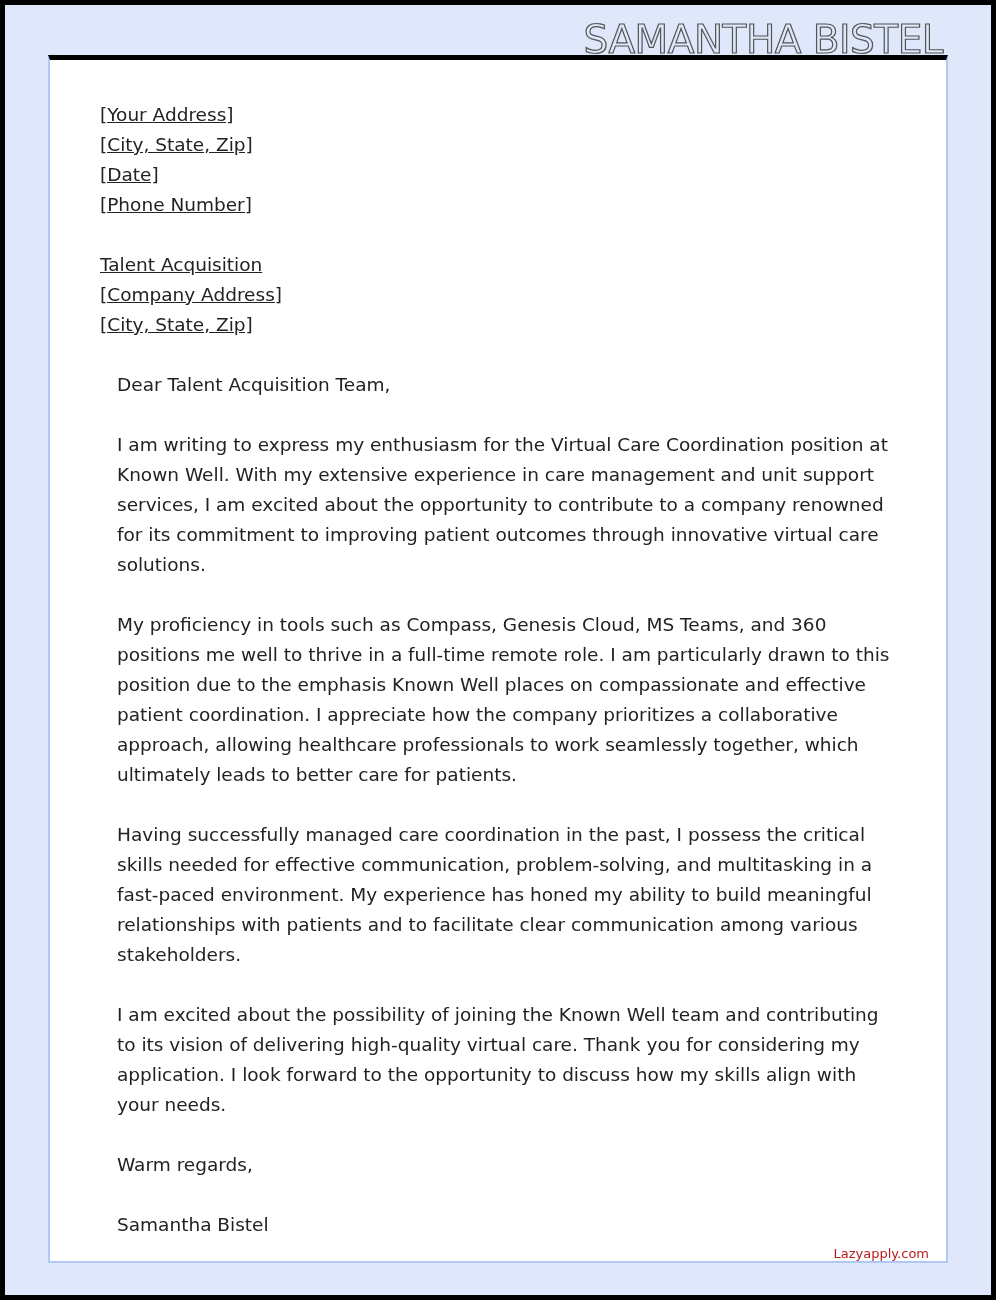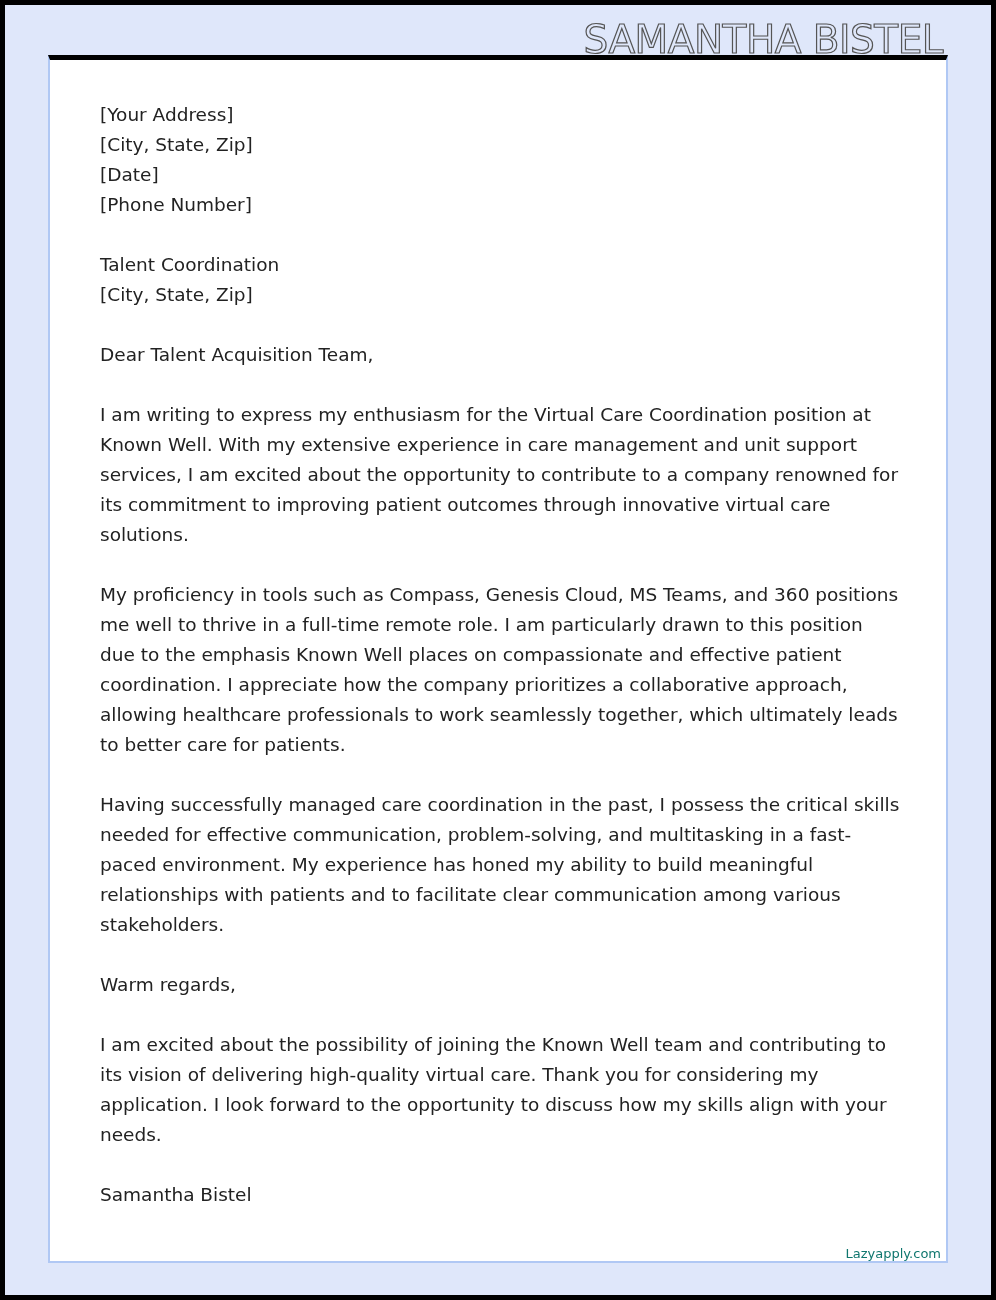--- a/index.html
+++ b/index.html
@@ -21,54 +21,55 @@
     position:absolute; left:43px; top:50px;
     width:900px; height:1208px; box-sizing:border-box;
     background:#fff;
     border:2px solid #b0c8f4;
     border-top:5px solid #000;
   }
   .content {
     position:absolute; left:50px; top:40px; width:800px;
     font-size:18.5px; line-height:30px; color:#222;
   }
-  .block { margin:0 0 30px 0; }
+  .block { margin:0 0 30px 0;text-decoration:underline; }
   .line { display:block; white-space:nowrap; }
-  .para { margin:0 0 30px 0; }
+  .para { margin:0 0 30px 17px; }
   .footer {
-    position:absolute; right:5px; bottom:-1px;
-    font-size:13px; color:#0f766e; line-height:16px;
+    position:absolute; right:17px; bottom:-1px;
+    font-size:13px; color:#b91c1c; line-height:16px;
   }
 </style>
 </head>
 <body>
 
 <h1 class="name">SAMANTHA BISTEL</h1>
 
 <div class="page">
   <div class="content">
 
     <div class="block">
       <span class="line">[Your Address]</span>
       <span class="line">[City, State, Zip]</span>
       <span class="line">[Date]</span>
       <span class="line">[Phone Number]</span>
     </div>
 
     <div class="block">
-      <span class="line">Talent Coordination</span>
+      <span class="line">Talent Acquisition</span>
+      <span class="line">[Company Address]</span>
       <span class="line">[City, State, Zip]</span>
     </div>
 
     <p class="para">Dear Talent Acquisition Team,</p>
 
     <p class="para">I am writing to express my enthusiasm for the Virtual Care Coordination position at Known Well. With my extensive experience in care management and unit support services, I am excited about the opportunity to contribute to a company renowned for its commitment to improving patient outcomes through innovative virtual care solutions.</p>
     <p class="para">My proficiency in tools such as Compass, Genesis Cloud, MS Teams, and 360 positions me well to thrive in a full-time remote role. I am particularly drawn to this position due to the emphasis Known Well places on compassionate and effective patient coordination. I appreciate how the company prioritizes a collaborative approach, allowing healthcare professionals to work seamlessly together, which ultimately leads to better care for patients.</p>
     <p class="para">Having successfully managed care coordination in the past, I possess the critical skills needed for effective communication, problem-solving, and multitasking in a fast-paced environment. My experience has honed my ability to build meaningful relationships with patients and to facilitate clear communication among various stakeholders.</p>
+    <p class="para">I am excited about the possibility of joining the Known Well team and contributing to its vision of delivering high-quality virtual care. Thank you for considering my application. I look forward to the opportunity to discuss how my skills align with your needs.</p>
+
     <p class="para">Warm regards,</p>
-
-    <p class="para">I am excited about the possibility of joining the Known Well team and contributing to its vision of delivering high-quality virtual care. Thank you for considering my application. I look forward to the opportunity to discuss how my skills align with your needs.</p>
     <p class="para">Samantha Bistel</p>
 
   </div>
 
   <div class="footer">Lazyapply.com</div>
 </div>
 
 </body></html>

